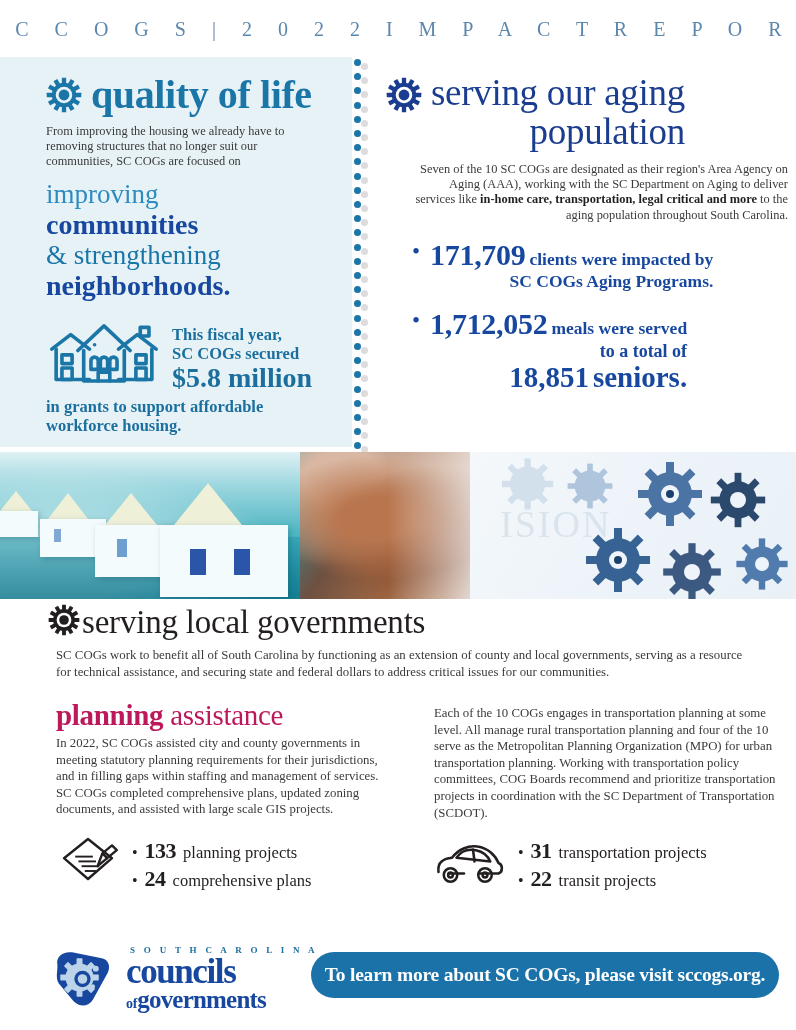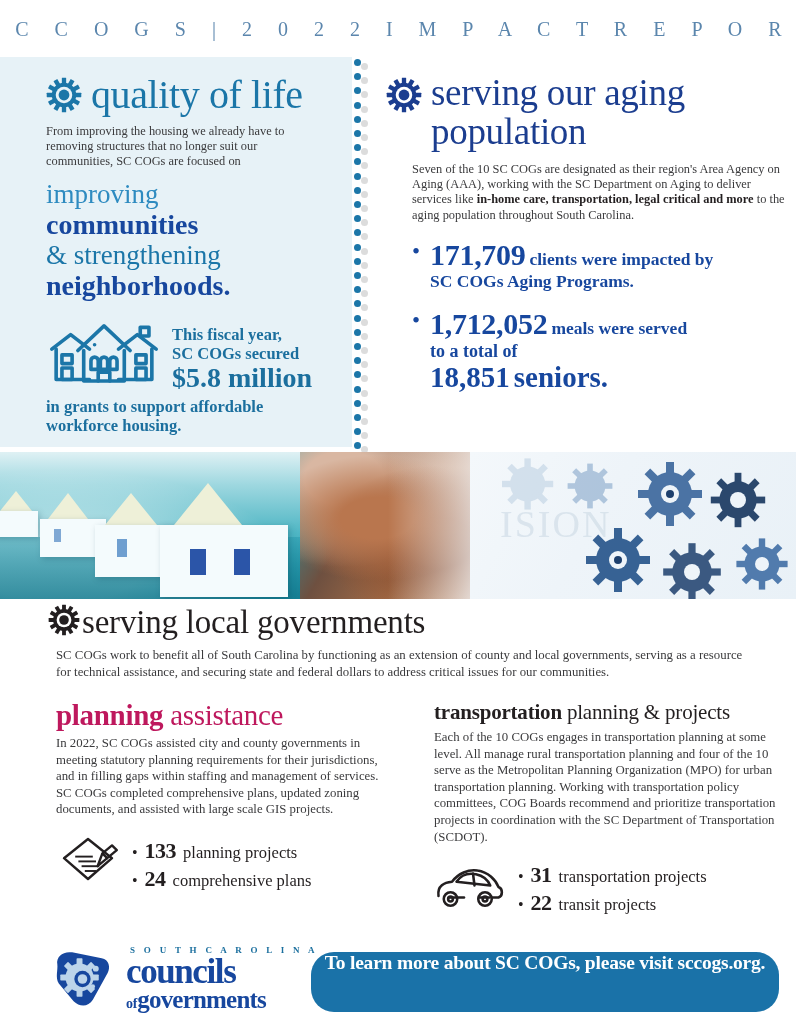--- a/index.html
+++ b/index.html
@@ -42,21 +42,21 @@
     background:#dcdcdc;
   }
 
   
   .gear{display:inline-block;vertical-align:middle;}
 
   .panel-head{display:flex;align-items:flex-start;gap:9px;}
   .panel-head .gear{flex:0 0 auto;margin-top:4px;}
 
   .h-quality{
-    font-size:40px;line-height:44px;color:#1b76a8;font-weight:400;
+    font-size:40px;line-height:44px;color:#1b76a8;font-weight:700;
     letter-spacing:-0.4px;
   }
   .h-aging{
     font-size:37px;line-height:39px;color:#1b3d8f;font-weight:400;
     letter-spacing:-0.3px;
   }
 
   .body-sm{
     font-size:12.4px;line-height:15.2px;color:#3a3a3c;
   }
@@ -159,22 +159,22 @@
     margin-left:4px;margin-bottom:1px;
   }
   .logo-main{
     font-size:35px;line-height:31px;color:#17479e;font-weight:700;letter-spacing:-1.4px;
   }
   .logo-sub{
     font-size:25px;line-height:26px;color:#17479e;font-weight:700;letter-spacing:-0.8px;
   }
   .logo-sub .of{font-size:14px;letter-spacing:-0.2px;}
   .cta{
-    position:absolute;left:311px;top:14px;width:468px;height:60px;border-radius:23px;
-    background:#1a72a8;display:flex;align-items:flex-start;justify-content:center;
+    position:absolute;left:311px;top:14px;width:468px;height:46px;border-radius:23px;
+    background:#1a72a8;display:flex;align-items:center;justify-content:center;
   }
   .cta span{color:#fff;font-size:19.5px;font-weight:700;letter-spacing:-0.2px;}
 </style>
 </head>
 <body>
 
 <div class="page">
 
   <div class="report-header">
     <div class="kicker">S C C O G S    |    2 0 2 2    I M P A C T    R E P O R T</div>
@@ -307,21 +307,21 @@
         <div class="dot-sh" style="top: 346.8px;"></div>
         <div class="dot" style="top: 357px;"></div>
         <div class="dot-sh" style="top: 361px;"></div>
         <div class="dot" style="top: 371.2px;"></div>
         <div class="dot-sh" style="top: 375.2px;"></div>
         <div class="dot" style="top: 385.4px;"></div>
         <div class="dot-sh" style="top: 389.4px;"></div>
       </div>
 
     <div class="panel-right">
-      <div style="padding:16px 14px 0 18px;">
+      <div style="padding:16px 14px 0 18px;text-align:right;">
         <div class="panel-head">
           <span class="gear">
             <svg width="36" height="36" viewBox="0 0 100 100">
               <g fill="#1b3d8f">
                 <circle cx="50" cy="50" r="34"></circle>
                 <g>
                   <rect x="44" y="2" width="12" height="18" rx="1"></rect>
                   <rect x="44" y="80" width="12" height="18" rx="1"></rect>
                   <rect x="2" y="44" width="18" height="12" rx="1"></rect>
                   <rect x="80" y="44" width="18" height="12" rx="1"></rect>
@@ -524,23 +524,20 @@
             <div class="sline">
               <span class="b">•</span>
               <span class="n">24</span>
               <span class="l">comprehensive plans</span>
             </div>
           </div>
         </div>
       </div>
 
       <div class="col-b">
-        <div class="col-title-sm">
-          <b>transportation</b><span> planning &amp; projects</span>
-        </div>
         <div class="col-body">Each of the 10 COGs engages in transportation planning at some level. All manage rural transportation planning and four of the 10 serve as the Metropolitan Planning Organization (MPO) for urban transportation planning. Working with transportation policy committees, COG Boards recommend and prioritize transportation projects in coordination with the SC Department of Transportation (SCDOT).</div>
 
         <div class="icon-stats">
           <span>
             <svg width="72" height="48" viewBox="0 0 96 64" fill="none" stroke="#231f20" stroke-width="3.4" stroke-linejoin="round" stroke-linecap="round">
               <path d="M6 44 C4 30 14 26 24 25 C32 14 46 8 58 10 C72 12 82 22 86 32 C92 34 92 44 86 46 L78 46"></path>
               <path d="M20 46 L40 46"></path>
               <path d="M60 46 L74 46"></path>
               <path d="M30 25 C36 16 46 13 56 15 C66 17 72 23 75 30 Z"></path>
               <path d="M52 14 L54 30"></path>

